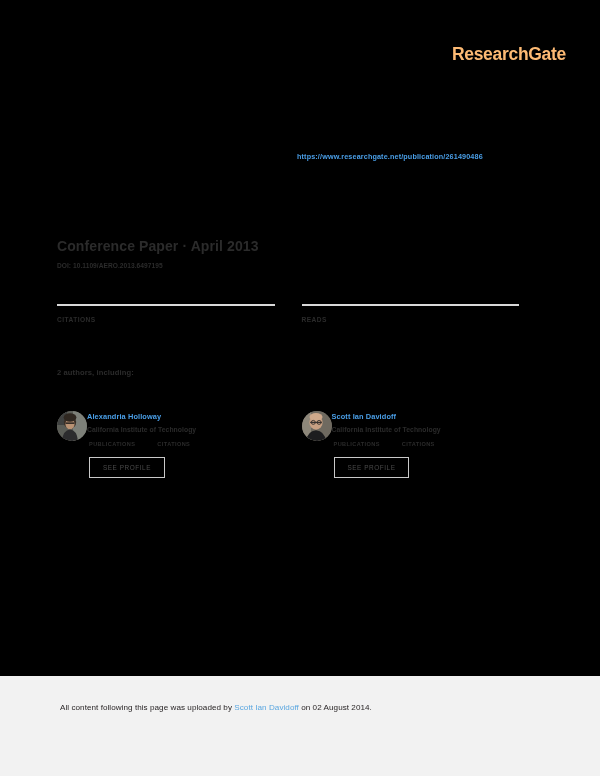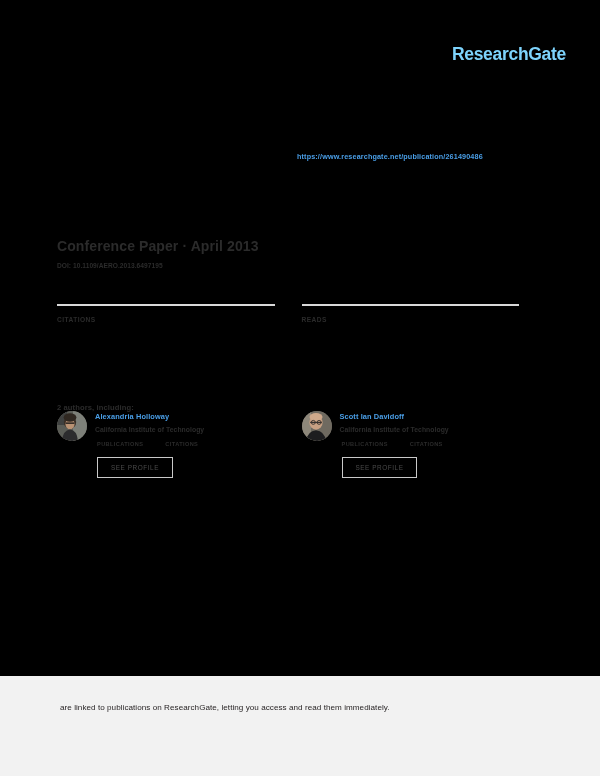--- a/index.html
+++ b/index.html
@@ -31,21 +31,21 @@
   }
 
   
   .rg-logo {
     position: absolute;
     right: 34px;
     top: 44px;
     font-size: 17.5px;
     font-weight: bold;
     letter-spacing: -0.3px;
-    color: #7dd3fc;
+    color: #fdba74;
     white-space: nowrap;
     filter: blur(0.35px);
   }
 
   
   .pub-url {
     position: absolute;
     left: 297px;
     top: 104px;
     font-size: 7.2px;
@@ -104,21 +104,21 @@
     font-weight: bold;
     letter-spacing: 0.45px;
     color: #2b2b2b;
     filter: blur(0.5px);
   }
 
   
   .authors-heading {
     position: absolute;
     left: 57px;
-    top: 403px;
+    top: 368px;
     font-size: 7.6px;
     font-weight: bold;
     color: #2b2b2b;
     letter-spacing: 0.1px;
     filter: blur(0.5px);
   }
 
   .authors-row {
     position: absolute;
     left: 57px;
@@ -127,21 +127,20 @@
     display: flex;
     gap: 27px;
   }
   .author-card {
     width: 218px;
     position: relative;
   }
   .author-top {
     display: flex;
     align-items: flex-start;
-    gap: 8px;
   }
   .avatar {
     width: 30px;
     height: 30px;
     border-radius: 50%;
     flex: 0 0 30px;
     overflow: hidden;
     position: relative;
     background: #6d6a63;
   }
@@ -319,17 +318,19 @@
           </div>
           <button class="see-profile">SEE PROFILE</button>
         </div>
       </div>
     </div>
 
   </div>
 
   <div class="footer">
     <div class="footer-inner">
-      <div class="footer-line">are linked to publications on ResearchGate, letting you access and read them immediately.</div>
+      <div class="footer-line footer-line-1">
+        <span>All content following this page was uploaded by </span><span class="link-blue">Scott Ian Davidoff</span><span> on 02 August 2014.</span>
+      </div>
     </div>
   </div>
 
 </div>
 
 </body></html>

